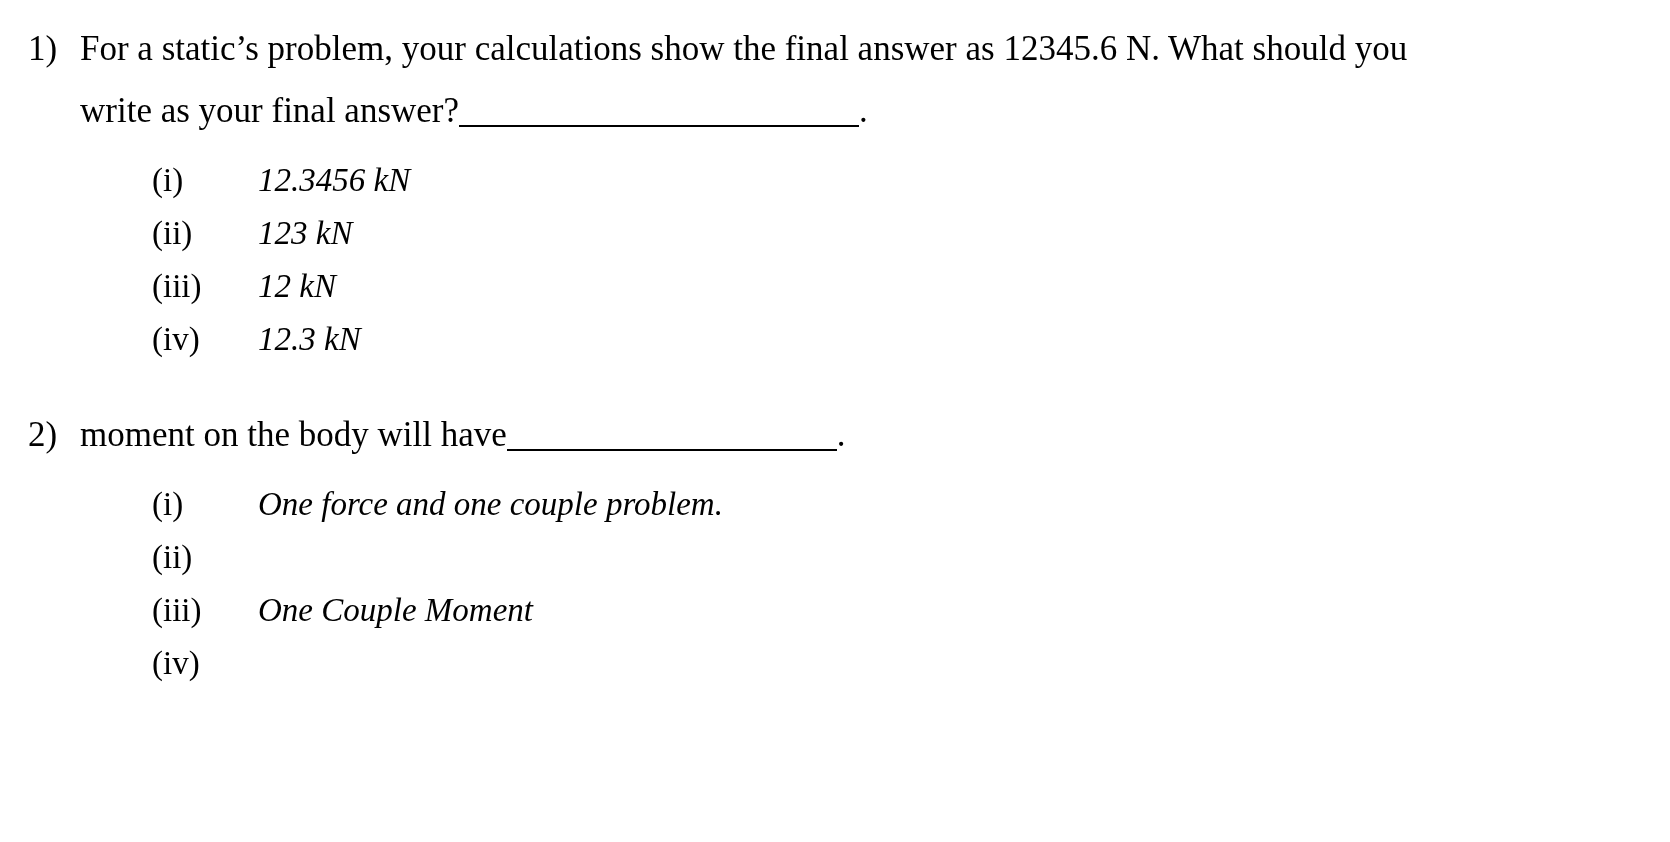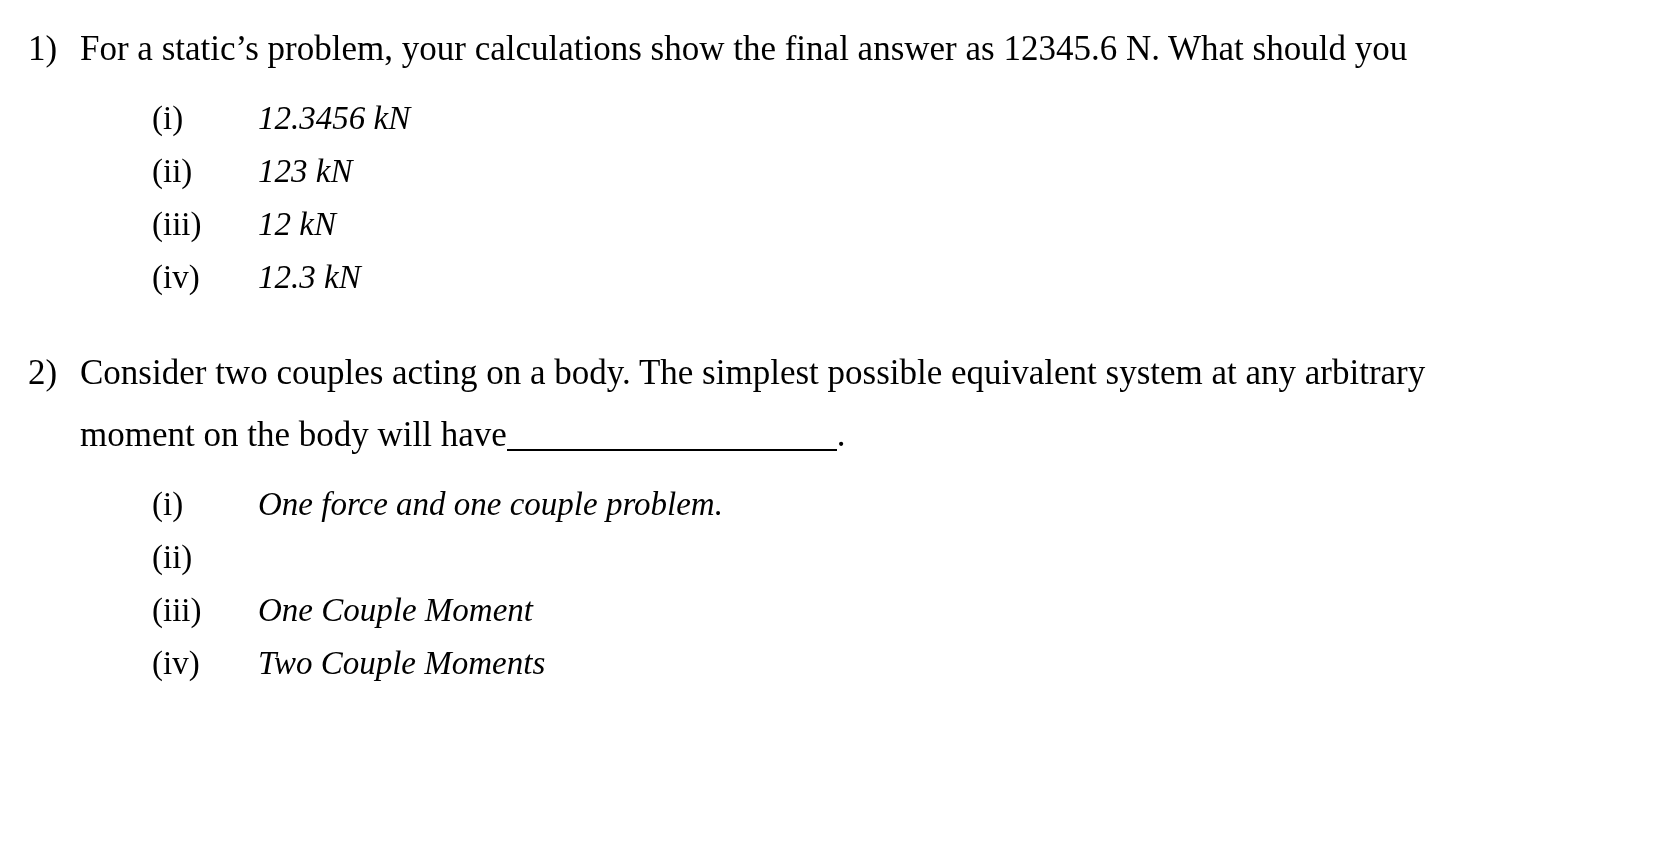--- a/index.html
+++ b/index.html
@@ -92,20 +92,21 @@
 </style>
 </head>
 <body>
 
 <div class="page">
 
   <div class="question">
     <div class="q-marker">1)</div>
     <div class="q-body">
       <div class="q-line">For a static’s problem, your calculations show the final answer as 12345.6 N. What should you</div>
+      <div class="q-line"><span>write as your final answer?</span><span class="blank blank-q1"></span><span class="period-after">.</span></div>
     </div>
 
     <div class="options">
       <div class="option-row">
         <span class="opt-label">(i)</span>
         <span class="opt-text">12.3456 kN</span>
       </div>
       <div class="option-row">
         <span class="opt-label">(ii)</span>
         <span class="opt-text">123 kN</span>
@@ -119,36 +120,34 @@
         <span class="opt-text">12.3 kN</span>
       </div>
     </div>
   </div>
 
   <div class="gap-between-questions"></div>
 
   <div class="question">
     <div class="q-marker">2)</div>
     <div class="q-body">
-      <div class="q-line">Consider two couples acting on a body. The simplest possible equivalent system at any arbitrary</div>
       <div class="q-line"><span>moment on the body will have</span><span class="blank blank-q2"></span><span class="period-after">.</span></div>
     </div>
 
     <div class="options">
       <div class="option-row">
         <span class="opt-label">(i)</span>
         <span class="opt-text">One force and one couple problem.</span>
       </div>
       <div class="option-row">
         <span class="opt-label">(ii)</span>
       </div>
       <div class="option-row">
         <span class="opt-label">(iii)</span>
         <span class="opt-text">One Couple Moment</span>
       </div>
       <div class="option-row">
         <span class="opt-label">(iv)</span>
-        <span class="opt-text">Two Couple Moments</span>
       </div>
     </div>
   </div>
 
 </div>
 
 </body></html>

